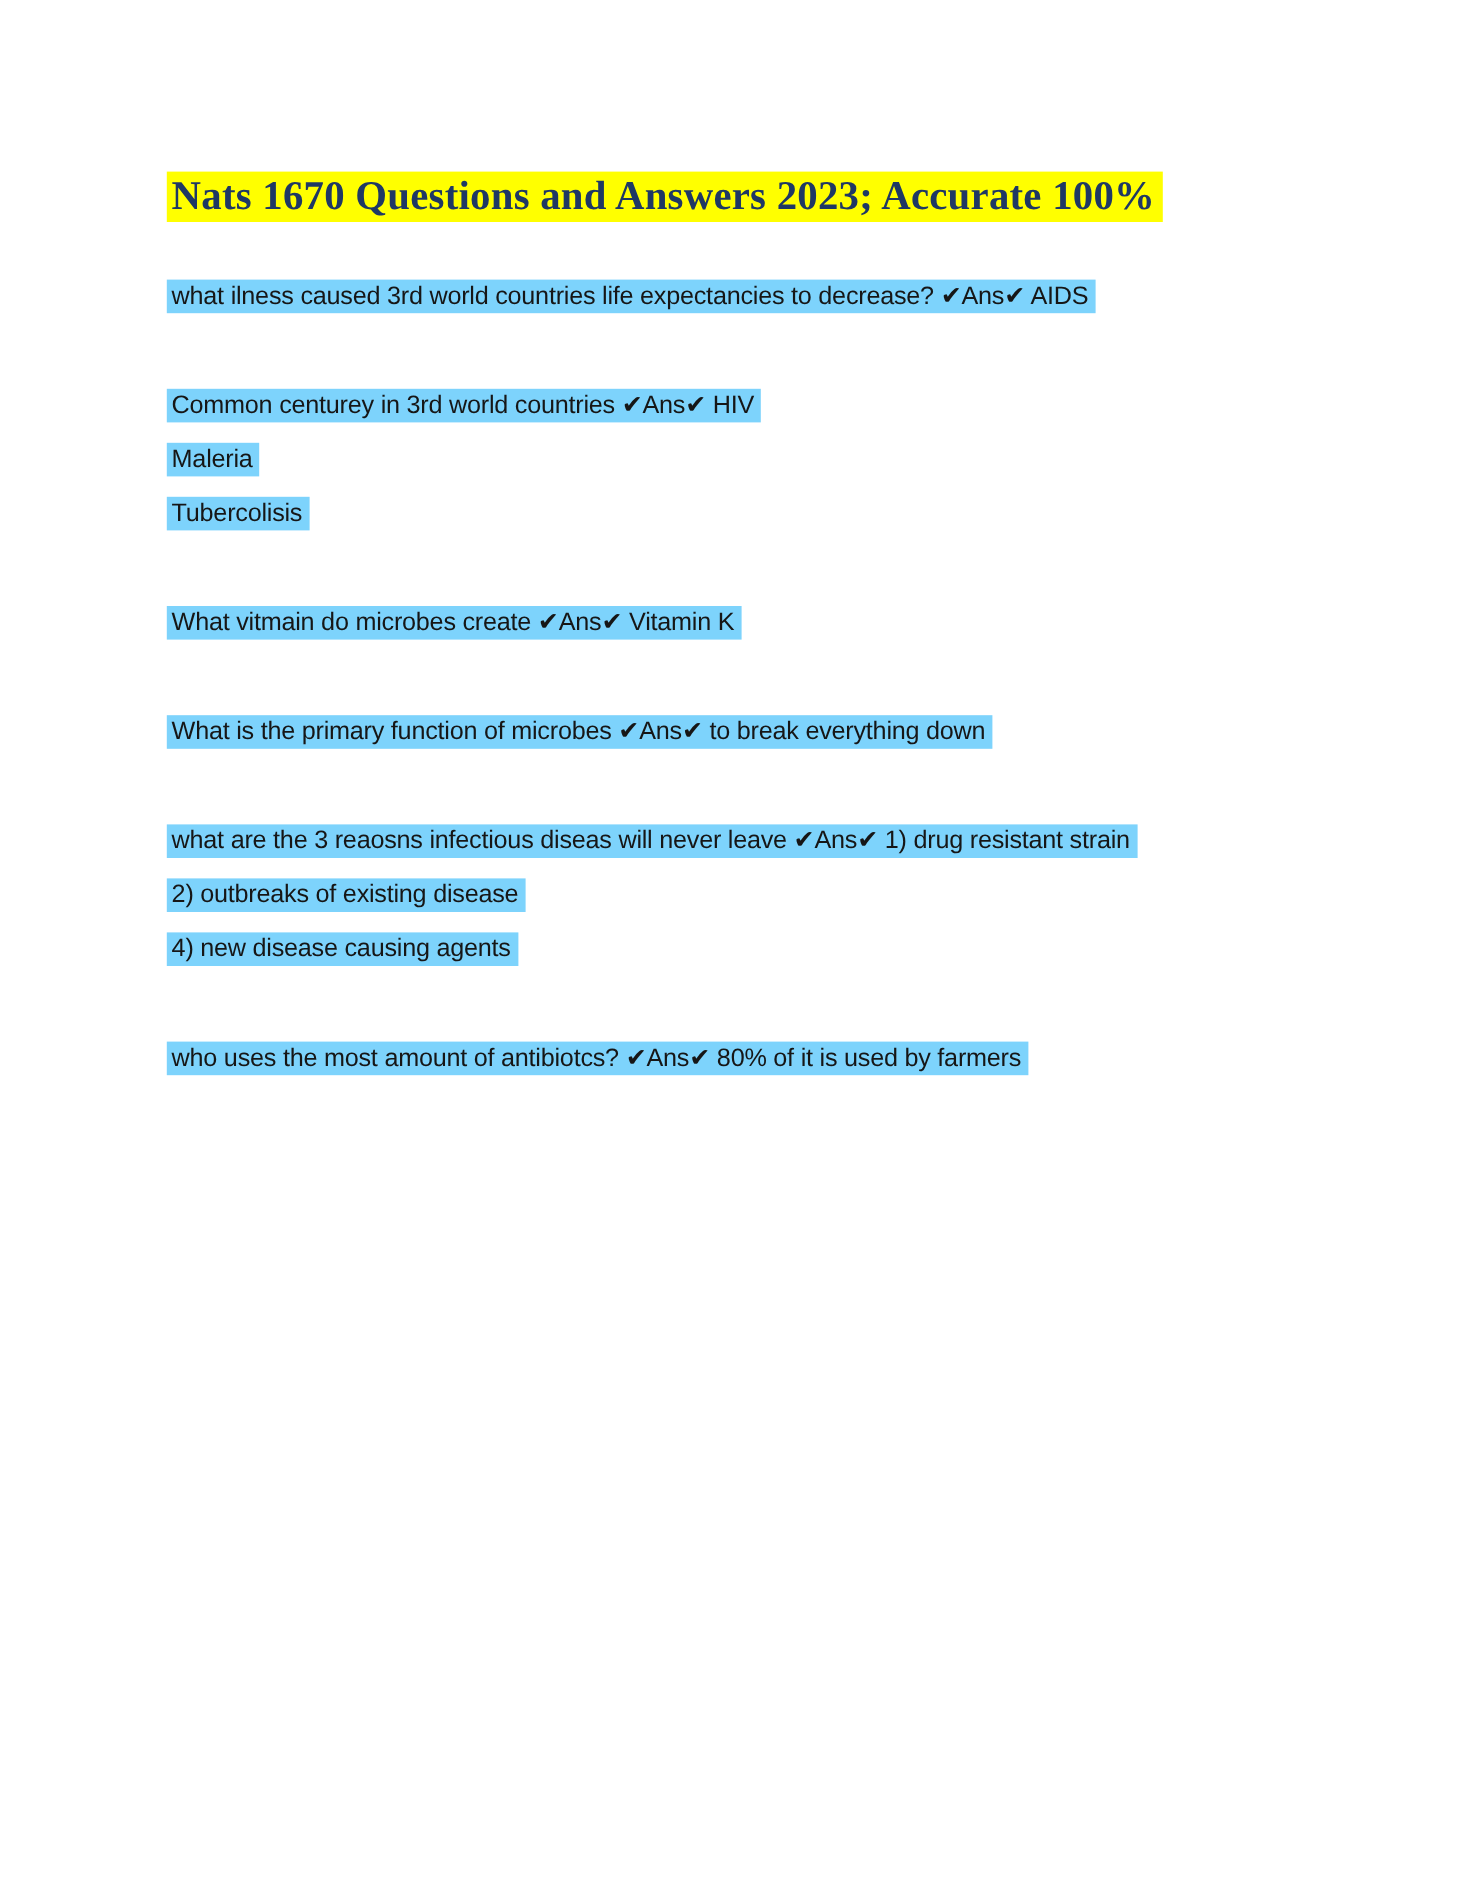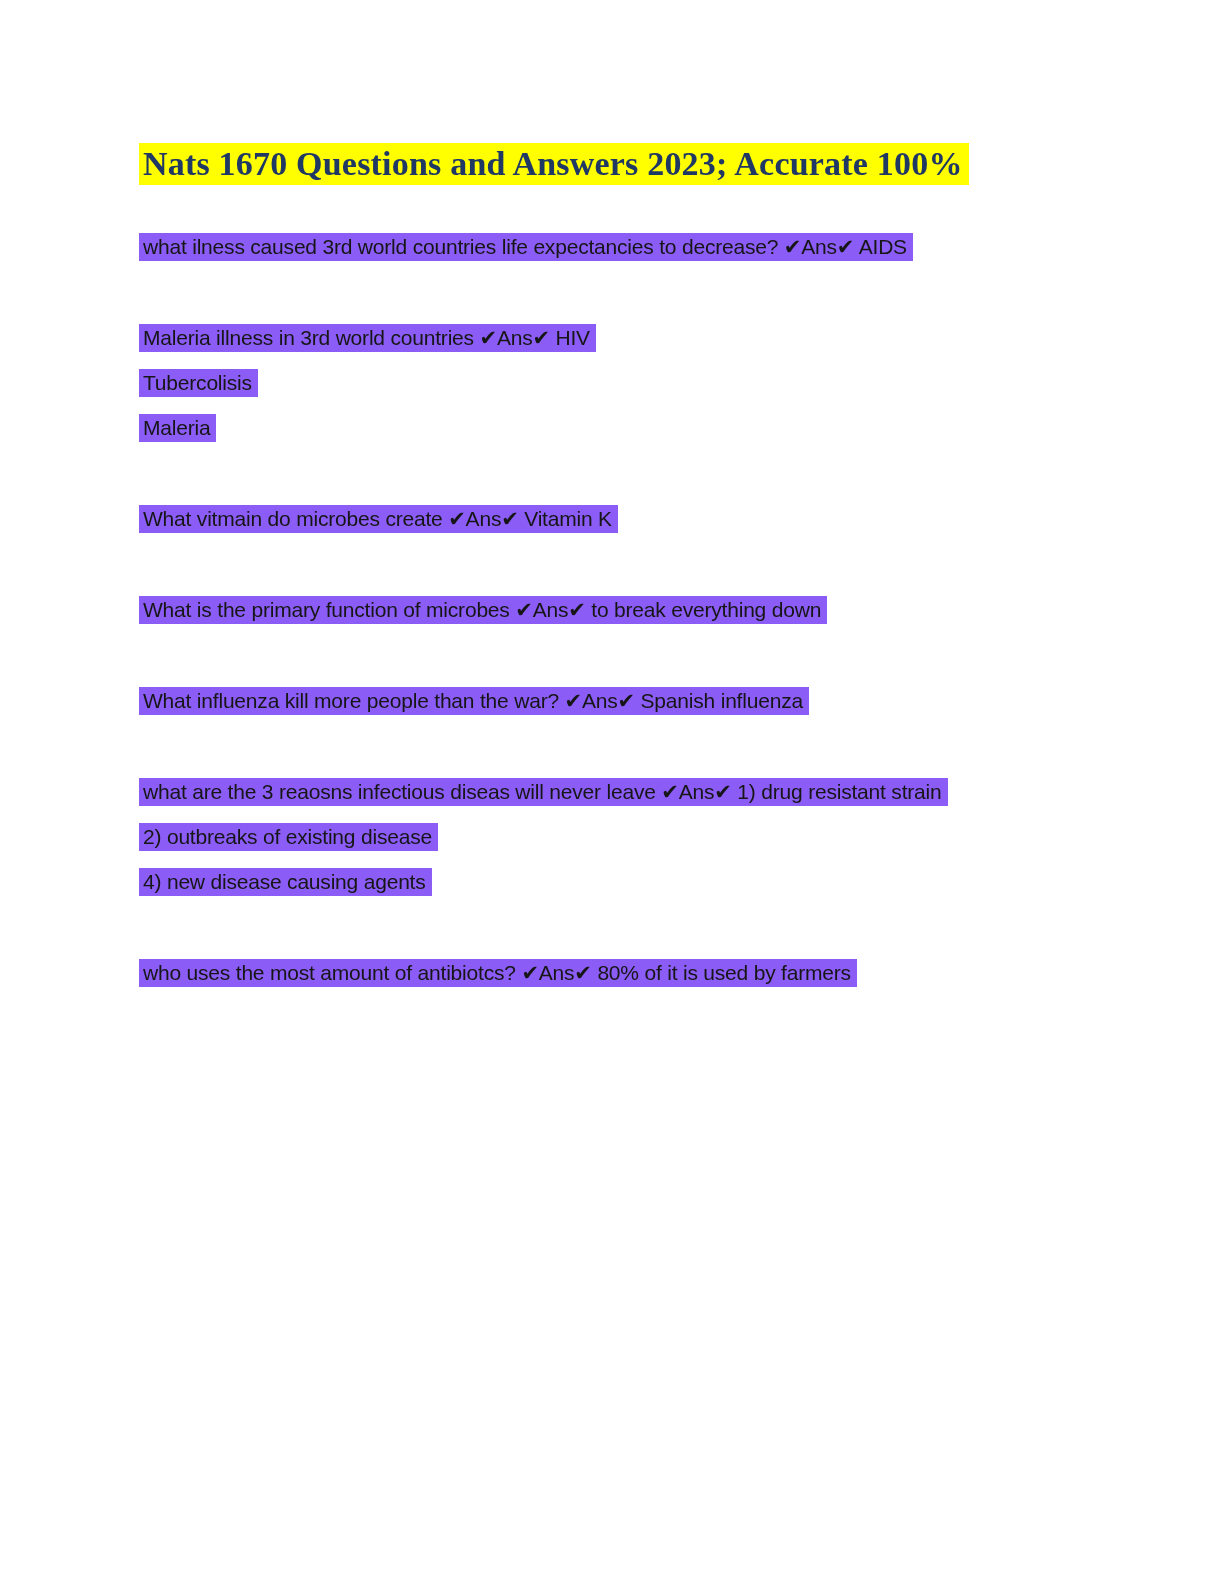--- a/index.html
+++ b/index.html
@@ -40,48 +40,45 @@
     margin: 0 0 62px 0;
   }
   .qa-block p {
     margin: 0 0 16px 0;
     line-height: 29px;
   }
   .qa-block p:last-child {
     margin-bottom: 0;
   }
   .hl {
-    background: #8b5cf6;
+    background: #7dd3fc;
     padding: 2px 6px 3px 4px;
     white-space: nowrap;
   }
 </style>
 </head>
 <body>
 
 <div class="page">
   <h1 class="doc-title"><span class="title-hl">Nats 1670 Questions and Answers 2023; Accurate 100%</span></h1>
 
   <div class="doc-body">
       <div class="qa-block">
         <p><span class="hl">what ilness caused 3rd world countries life expectancies to decrease? ✔Ans✔ AIDS</span></p>
       </div>
       <div class="qa-block">
-        <p><span class="hl">Maleria illness in 3rd world countries ✔Ans✔ HIV</span></p>
+        <p><span class="hl">Common centurey in 3rd world countries ✔Ans✔ HIV</span></p>
+        <p><span class="hl">Maleria</span></p>
         <p><span class="hl">Tubercolisis</span></p>
-        <p><span class="hl">Maleria</span></p>
       </div>
       <div class="qa-block">
         <p><span class="hl">What vitmain do microbes create ✔Ans✔ Vitamin K</span></p>
       </div>
       <div class="qa-block">
         <p><span class="hl">What is the primary function of microbes ✔Ans✔ to break everything down</span></p>
-      </div>
-      <div class="qa-block">
-        <p><span class="hl">What influenza kill more people than the war? ✔Ans✔ Spanish influenza</span></p>
       </div>
       <div class="qa-block">
         <p><span class="hl">what are the 3 reaosns infectious diseas will never leave ✔Ans✔ 1) drug resistant strain</span></p>
         <p><span class="hl">2) outbreaks of existing disease</span></p>
         <p><span class="hl">4) new disease causing agents</span></p>
       </div>
       <div class="qa-block">
         <p><span class="hl">who uses the most amount of antibiotcs? ✔Ans✔ 80% of it is used by farmers</span></p>
       </div>
     </div>

